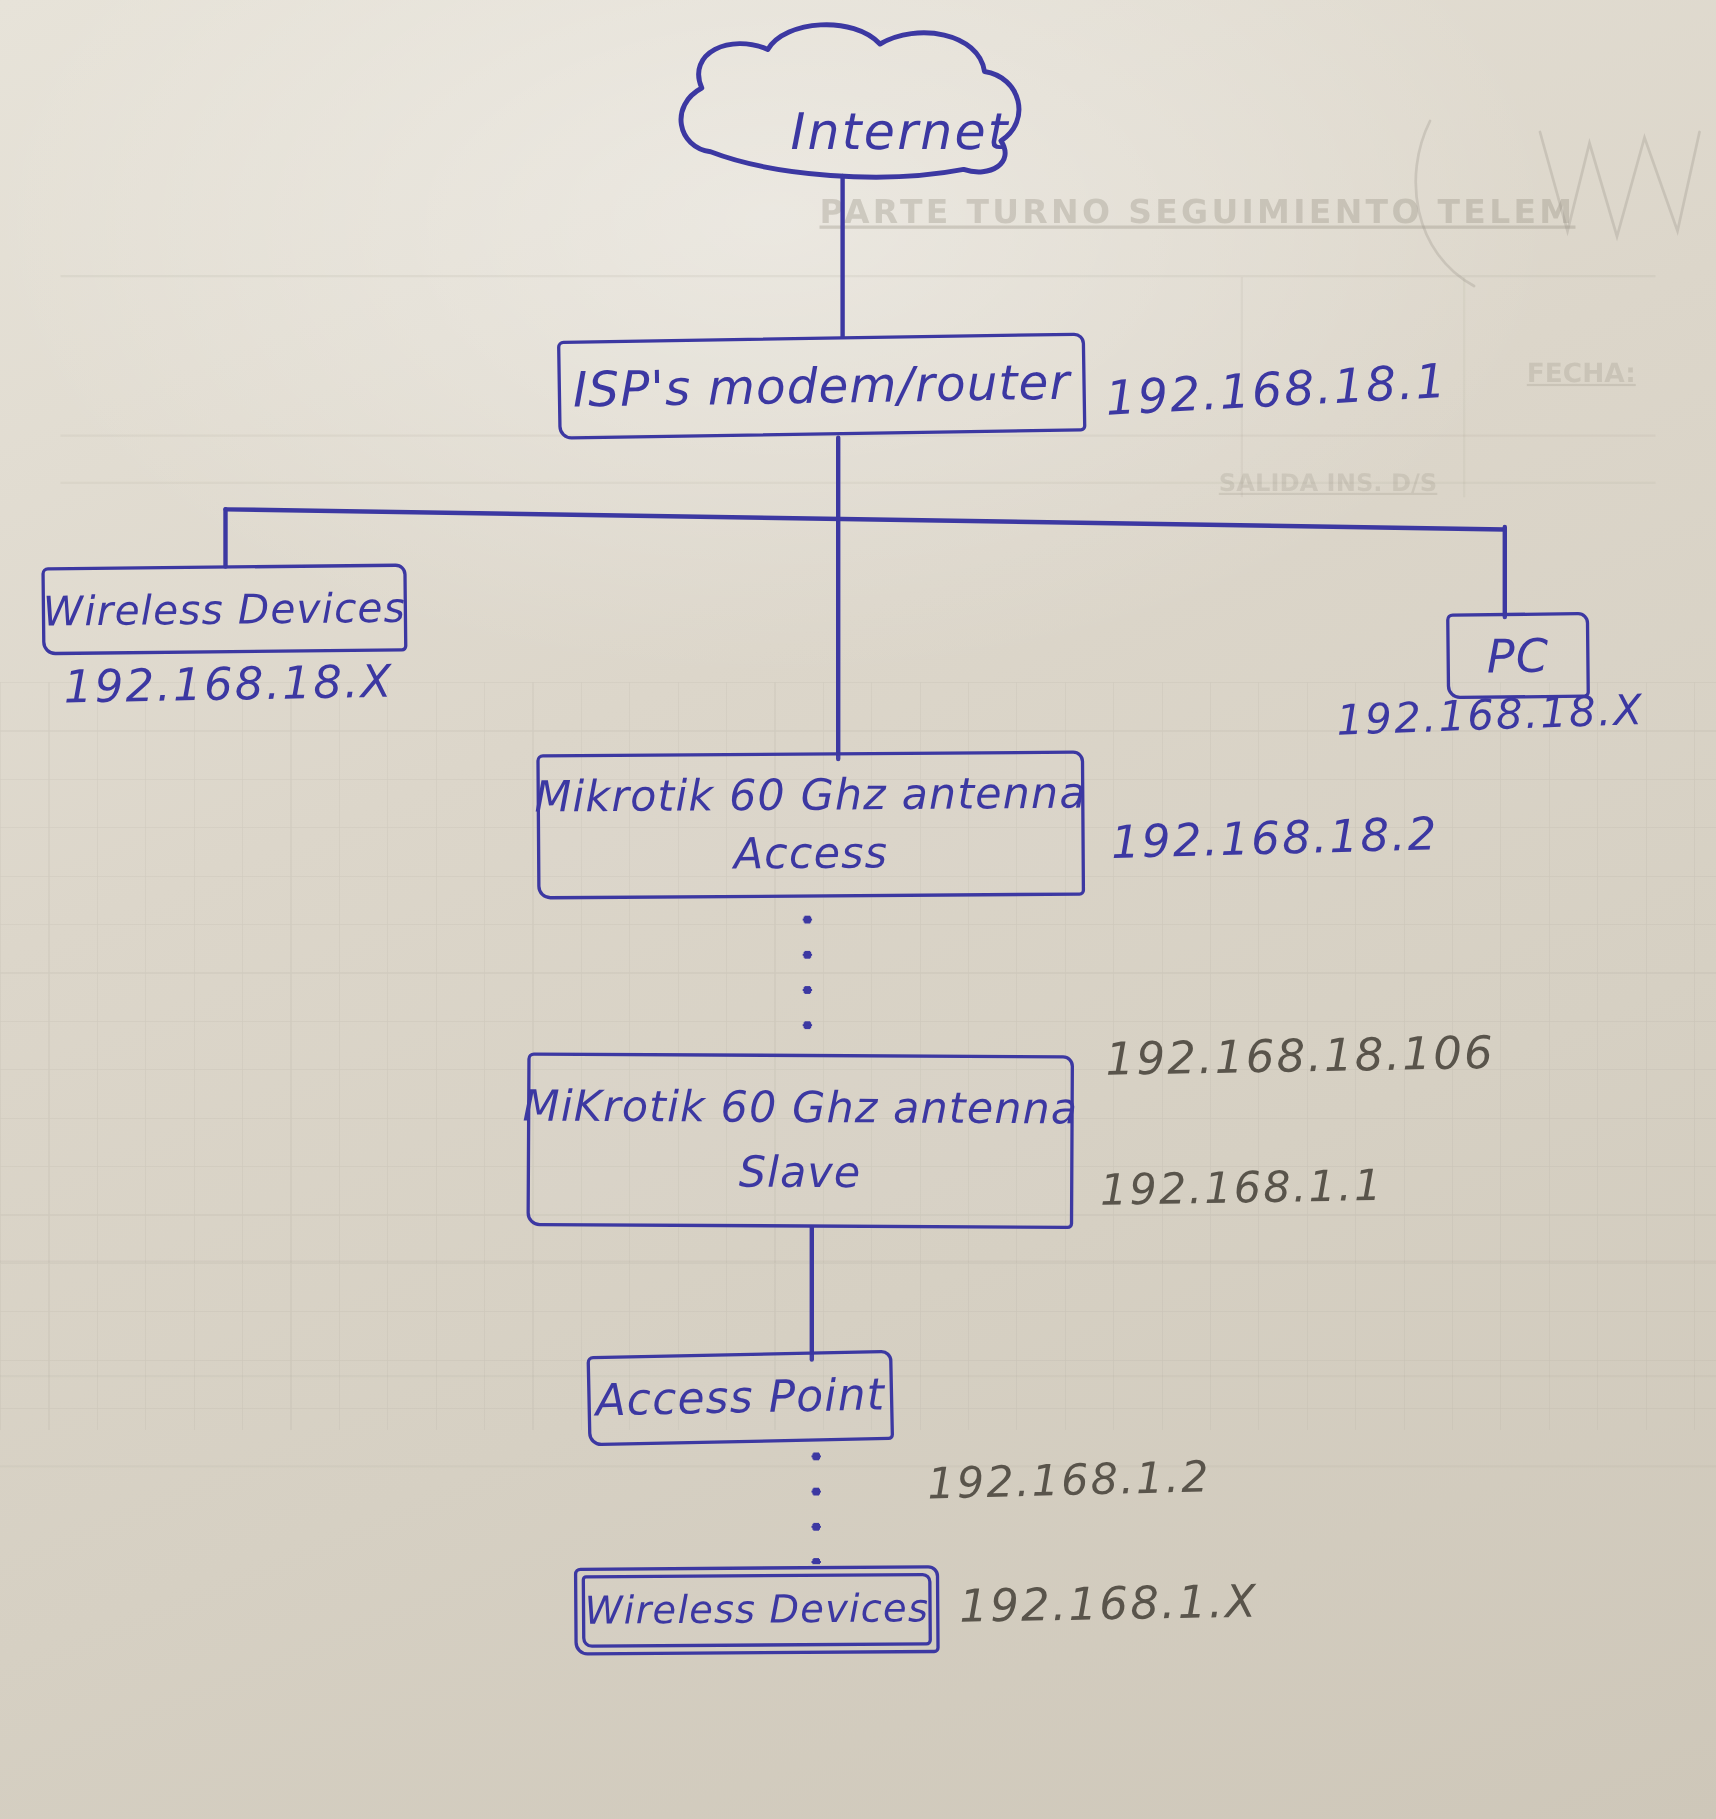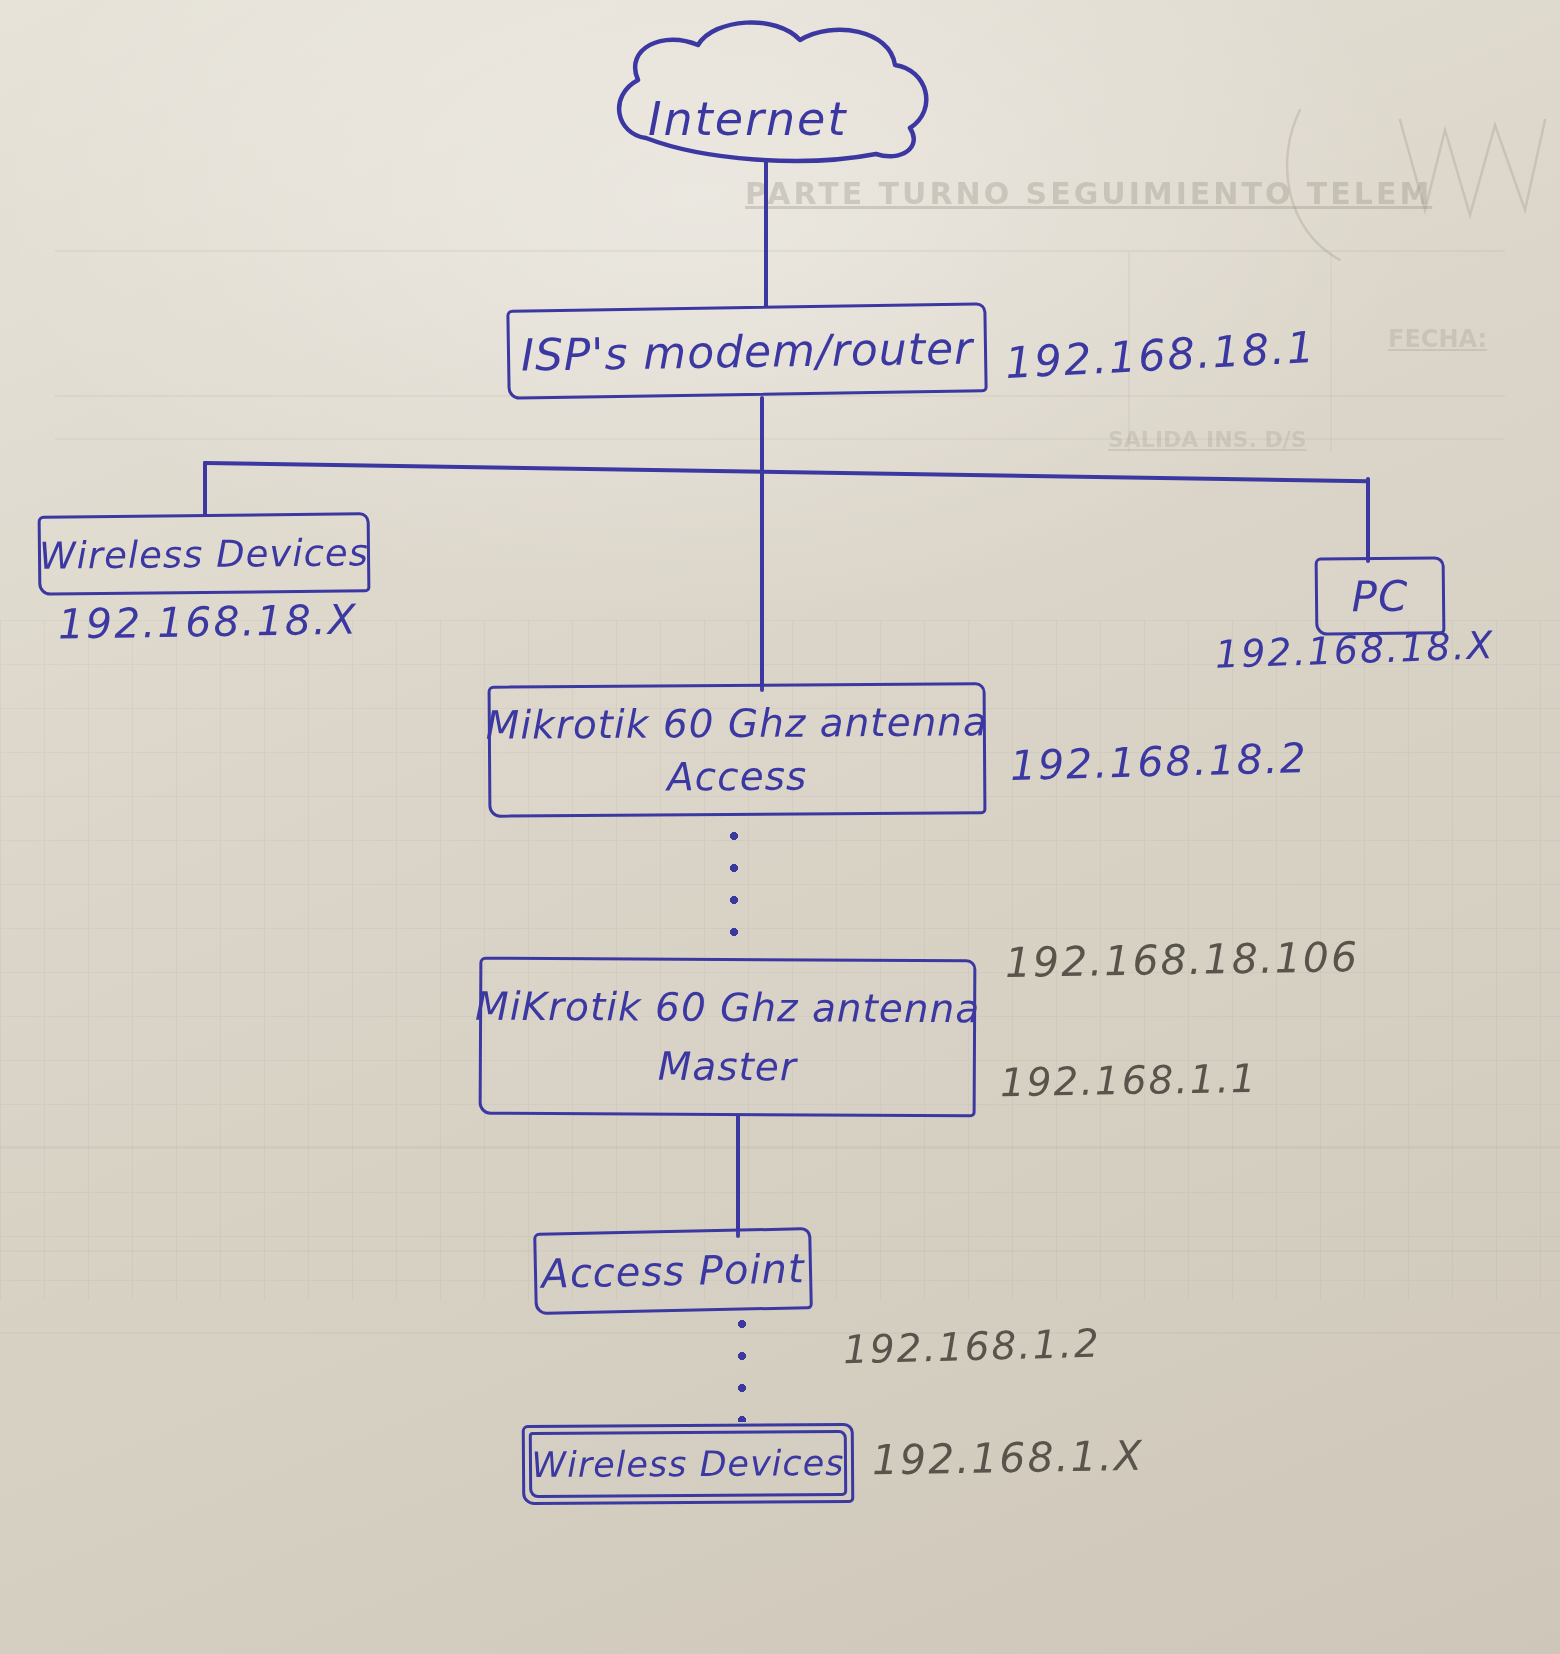--- a/index.html
+++ b/index.html
@@ -52,21 +52,21 @@
     content:"";position:absolute;inset:4px;border:3px solid var(--ink);
     border-radius:4px 8px 5px 9px;pointer-events:none;
   }
   .ip{
     position:absolute;font-style:italic;white-space:nowrap;letter-spacing:2px;
     color:var(--ink);
   }
   .ip.pencil{color:var(--pencil);}
   .cloud-label{
     position:absolute;color:var(--ink);font-style:italic;letter-spacing:2px;
-    text-align:left;white-space:nowrap;
+    text-align:right;white-space:nowrap;
   }
 </style>
 </head>
 <body>
 
 <div class="paper">
 
   <div class="bleed" style="left:745px;top:176px;font-size:30px;letter-spacing:3px;opacity:.30;">PARTE TURNO SEGUIMIENTO TELEM</div>
   <div class="bleed" style="left:1388px;top:325px;font-size:24px;opacity:.22;">FECHA:</div>
   <div class="bleed" style="left:1108px;top:427px;font-size:22px;opacity:.20;">SALIDA INS. D/S</div>
@@ -115,21 +115,21 @@
   <div class="ip" style="left:1215px;top:628px;font-size:38px;transform:rotate(-2deg);">192.168.18.X</div>
 
   <div class="node" style="left:488px;top:684px;width:498px;height:132px;font-size:39px;transform:rotate(-0.4deg);gap:8px;">
     <span class="l1">Mikrotik 60 Ghz antenna</span>
     <span class="l2">Access</span>
   </div>
   <div class="ip" style="left:1010px;top:738px;font-size:41px;transform:rotate(-1.5deg);">192.168.18.2</div>
 
   <div class="node" style="left:479px;top:958px;width:497px;height:158px;font-size:39px;transform:rotate(0.3deg);gap:14px;">
     <span class="l1">MiKrotik 60 Ghz antenna</span>
-    <span class="l2">Master</span>
+    <span class="l2">Slave</span>
   </div>
   <div class="ip pencil" style="left:1005px;top:936px;font-size:41px;transform:rotate(-1deg);">192.168.18.106</div>
   <div class="ip pencil" style="left:1000px;top:1058px;font-size:39px;transform:rotate(-1deg);">192.168.1.1</div>
 
   <div class="node" style="left:534px;top:1230px;width:278px;height:82px;font-size:40px;transform:rotate(-1.2deg);">
     <span class="l1">Access Point</span>
   </div>
   <div class="ip pencil" style="left:843px;top:1324px;font-size:39px;transform:rotate(-1.5deg);">192.168.1.2</div>
 
   <div class="node double" style="left:522px;top:1424px;width:332px;height:80px;font-size:35px;transform:rotate(-0.4deg);">

